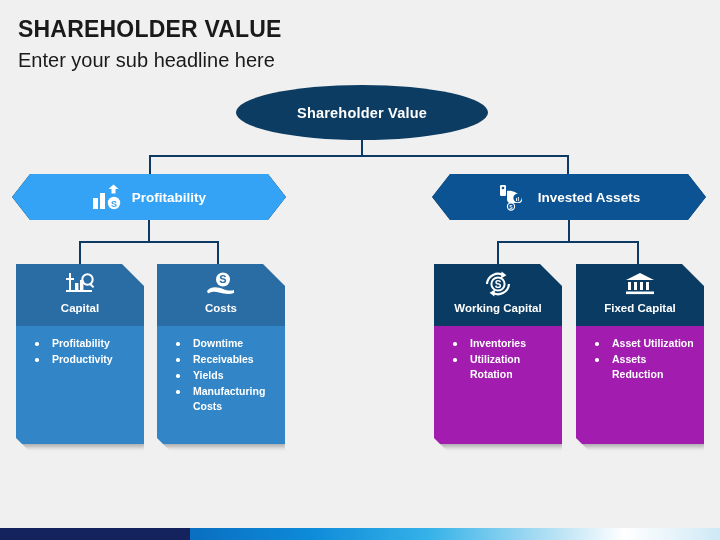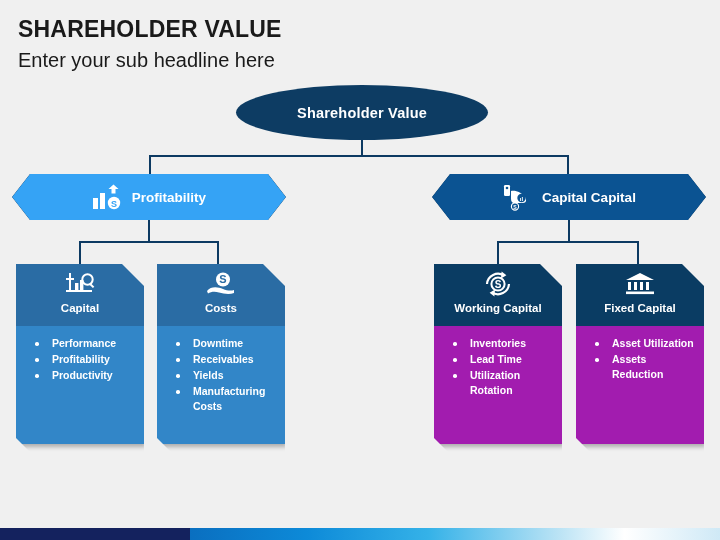--- a/index.html
+++ b/index.html
@@ -157,39 +157,38 @@
     <div class="fill"></div>
     <svg class="banner-icon" width="30" height="28" viewBox="0 0 30 28">
       <rect x="2" y="2" width="6" height="11" rx="1.2" fill="#fff"></rect>
       <circle cx="5" cy="5" r="1.3" fill="#0b5392"></circle>
       <path d="M9 8 C14 7 20 10 23 14 C25 17 24 20 21 20 L12 20 C10 20 9 18 9 16 Z" fill="#fff"></path>
       <circle cx="19.5" cy="15" r="4.2" fill="#0b5392"></circle>
       <text x="19.5" y="17.6" font-size="6" font-weight="bold" text-anchor="middle" fill="#fff" font-family="'Liberation Sans',sans-serif">ıl</text>
       <circle cx="13" cy="23.5" r="3.6" fill="none" stroke="#fff" stroke-width="1.1"></circle>
       <text x="13" y="25.9" font-size="5.2" font-weight="bold" text-anchor="middle" fill="#fff" font-family="'Liberation Sans',sans-serif">S</text>
     </svg>
-    <div class="banner-label">Capital Capital</div>
+    <div class="banner-label">Invested Assets</div>
   </div>
 
   <div class="card light tall" id="card-revenues">
     <div class="card-head">
       <svg class="hicon" width="34" height="26" viewBox="0 0 34 26">
         <rect x="6" y="2" width="2" height="19" fill="#fff"></rect>
         <rect x="3" y="19" width="26" height="2" fill="#fff"></rect>
         <rect x="3" y="7" width="8" height="2" fill="#fff"></rect>
         <rect x="12" y="12" width="3.4" height="7" fill="#fff"></rect>
         <rect x="17" y="9" width="3.4" height="10" fill="#fff"></rect>
         <circle cx="24.5" cy="8.5" r="5.2" fill="none" stroke="#fff" stroke-width="2"></circle>
         <rect x="27.6" y="11.6" width="2" height="5.6" fill="#fff" transform="rotate(-45 28.6 14.4)"></rect>
       </svg>
       <div class="htitle">Capital</div>
     </div>
     <div class="card-body">
       <ul class="bullets">
-        <li>Performance</li>
         <li>Profitability</li>
         <li>Productivity</li>
       </ul>
     </div>
   </div>
 
   <div class="card light tall" id="card-costs">
     <div class="card-head">
       <svg class="hicon" width="34" height="26" viewBox="0 0 34 26">
         <circle cx="19" cy="8.5" r="7" fill="#fff"></circle>
@@ -216,21 +215,20 @@
         <path d="M18.6 0.6 L23.4 4.2 L18 7.4 Z" fill="#fff"></path>
         <path d="M11.4 25.4 L6.6 21.8 L12 18.6 Z" fill="#fff"></path>
         <circle cx="15" cy="13" r="6.6" fill="none" stroke="#fff" stroke-width="2"></circle>
         <text x="15" y="17" font-size="10" font-weight="bold" text-anchor="middle" fill="#fff" font-family="'Liberation Sans',sans-serif">S</text>
       </svg>
       <div class="htitle">Working Capital</div>
     </div>
     <div class="card-body">
       <ul class="bullets">
         <li>Inventories</li>
-        <li>Lead Time</li>
         <li>Utilization Rotation</li>
       </ul>
     </div>
   </div>
 
   <div class="card dark tall" id="card-fixed">
     <div class="card-head">
       <svg class="hicon" width="32" height="26" viewBox="0 0 32 26">
         <path d="M16 2 L30 9 L2 9 Z" fill="#fff"></path>
         <rect x="4" y="11" width="3" height="8" fill="#fff"></rect>

